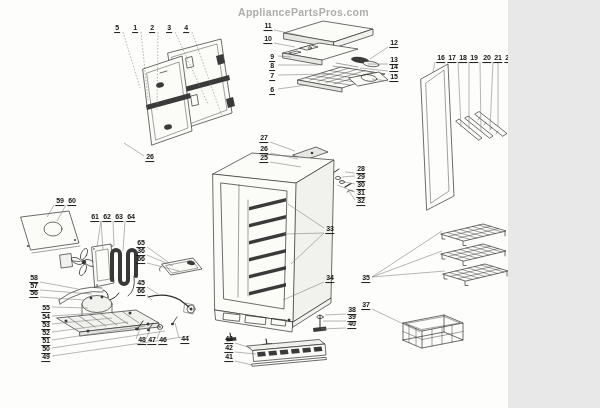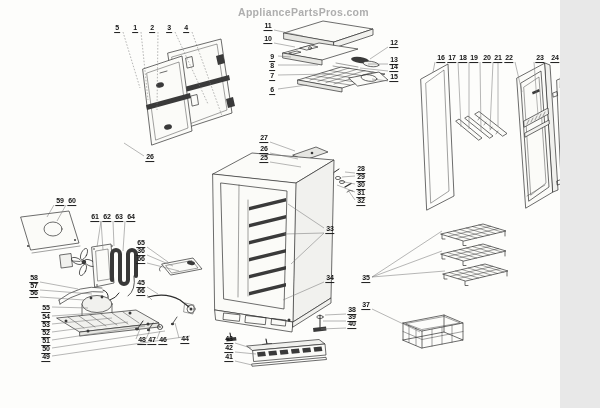--- a/index.html
+++ b/index.html
@@ -1,16 +1,16 @@
 <!DOCTYPE html>
 <html><head>
 <meta charset="utf-8">
 <style>
   html,body{margin:0;padding:0;background:#e8e8e8;}
-  .stage{position:relative;width:560px;height:408px;background:#fdfdfb;overflow:hidden;
+  .stage{position:relative;width:508px;height:408px;background:#fdfdfb;overflow:hidden;
          font-family:"Liberation Sans",sans-serif;}
   .watermark{position:absolute;left:238px;top:6px;font:700 10.5px "Liberation Sans",sans-serif;
              color:#aeaeae;letter-spacing:.3px;}
   svg.layer{position:absolute;left:0;top:0;}
   #art{stroke:#2e2e2e;stroke-width:.7;fill:none;stroke-linejoin:round;stroke-linecap:round;}
   #art .f-white{fill:#fbfbf8;}
   #art .f-light{fill:#f1f1ee;}
   #art .f-mid{fill:#e6e6e2;}
   #art .f-dark{fill:#3a3a3a;stroke:none;}
   #art .thin{stroke-width:.45;}

